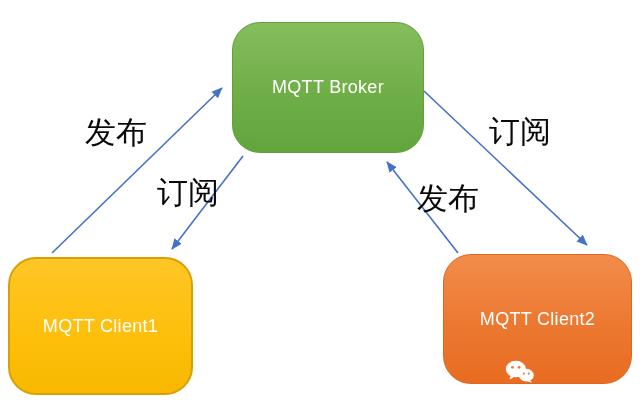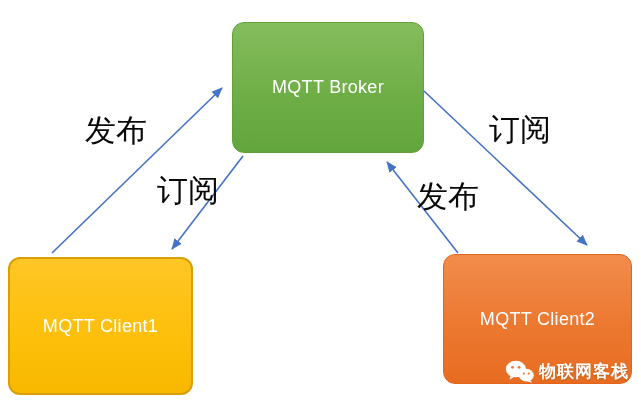--- a/index.html
+++ b/index.html
@@ -3,42 +3,42 @@
 <meta charset="utf-8">
 <style>
   html,body{margin:0;padding:0;background:#ffffff;}
   .stage{
     position:relative;width:641px;height:405px;background:#ffffff;overflow:hidden;
     font-family:"Liberation Sans","DejaVu Sans",sans-serif;
   }
   .arrows{position:absolute;left:0;top:0;width:641px;height:405px;}
   .node{
     position:absolute;display:flex;align-items:center;justify-content:center;
-    color:#ffffff;font-size:18px;letter-spacing:.3px;border-radius:12px;
+    color:#ffffff;font-size:18px;letter-spacing:.3px;border-radius:28px;
     text-align:center;
   }
   .node-broker{
     left:232px;top:22px;width:190px;height:129px;
     background:linear-gradient(180deg,#85bd5d 0%,#6fae47 55%,#63a53d 100%);
     border:1px solid #61a03a;
   }
   .node-client1{
     left:8px;top:257px;width:185px;height:138px;
     background:linear-gradient(180deg,#ffc625 0%,#fdbf0a 60%,#f8b800 100%);
     border:2px solid #d9a005;box-sizing:border-box;
   }
   .node-client2{
     left:443px;top:254px;width:189px;height:130px;
     background:linear-gradient(180deg,#f28c4c 0%,#ec7830 55%,#e86c21 100%);
     border:1px solid #e0661d;box-sizing:border-box;
   }
   .edge-label{
     position:absolute;transform:translate(-50%,-50%);
     color:#0a0a0a;font-size:31px;line-height:1;white-space:nowrap;
-    font-family:Liberation Mono, monospace;
+    font-family:Liberation Sans, sans-serif;
     text-align:center;
   }
   .lbl-pub-left{left:116px;top:132px;}
   .lbl-sub-left{left:188px;top:192px;}
   .lbl-sub-right{left:520px;top:131px;}
   .lbl-pub-right{left:448px;top:198px;}
   .watermark-brand{
     position:absolute;left:505px;top:360px;display:flex;align-items:center;gap:5px;
     z-index:5;
   }
@@ -89,17 +89,16 @@
     <svg width="29" height="23" viewBox="0 0 36 28">
       <ellipse cx="13.5" cy="11" rx="12.5" ry="10.2" fill="#ffffff"></ellipse>
       <path d="M7 19.5 L5.5 24 L11 21" fill="#ffffff"></path>
       <circle cx="9.2" cy="8.8" r="1.7" fill="#ec7830"></circle>
       <circle cx="17.4" cy="8.8" r="1.7" fill="#ec7830"></circle>
       <ellipse cx="26.5" cy="18.5" rx="9.2" ry="7.8" fill="#ffffff"></ellipse>
       <path d="M31.5 25 L33.5 28 L27.5 26" fill="#ffffff"></path>
       <circle cx="23.4" cy="16.6" r="1.3" fill="#ec7830"></circle>
       <circle cx="29.4" cy="16.6" r="1.3" fill="#ec7830"></circle>
     </svg>
-    <span class="brand-text">物联网客栈</span>
   </div>
 
 
 </div>
 
 </body></html>

